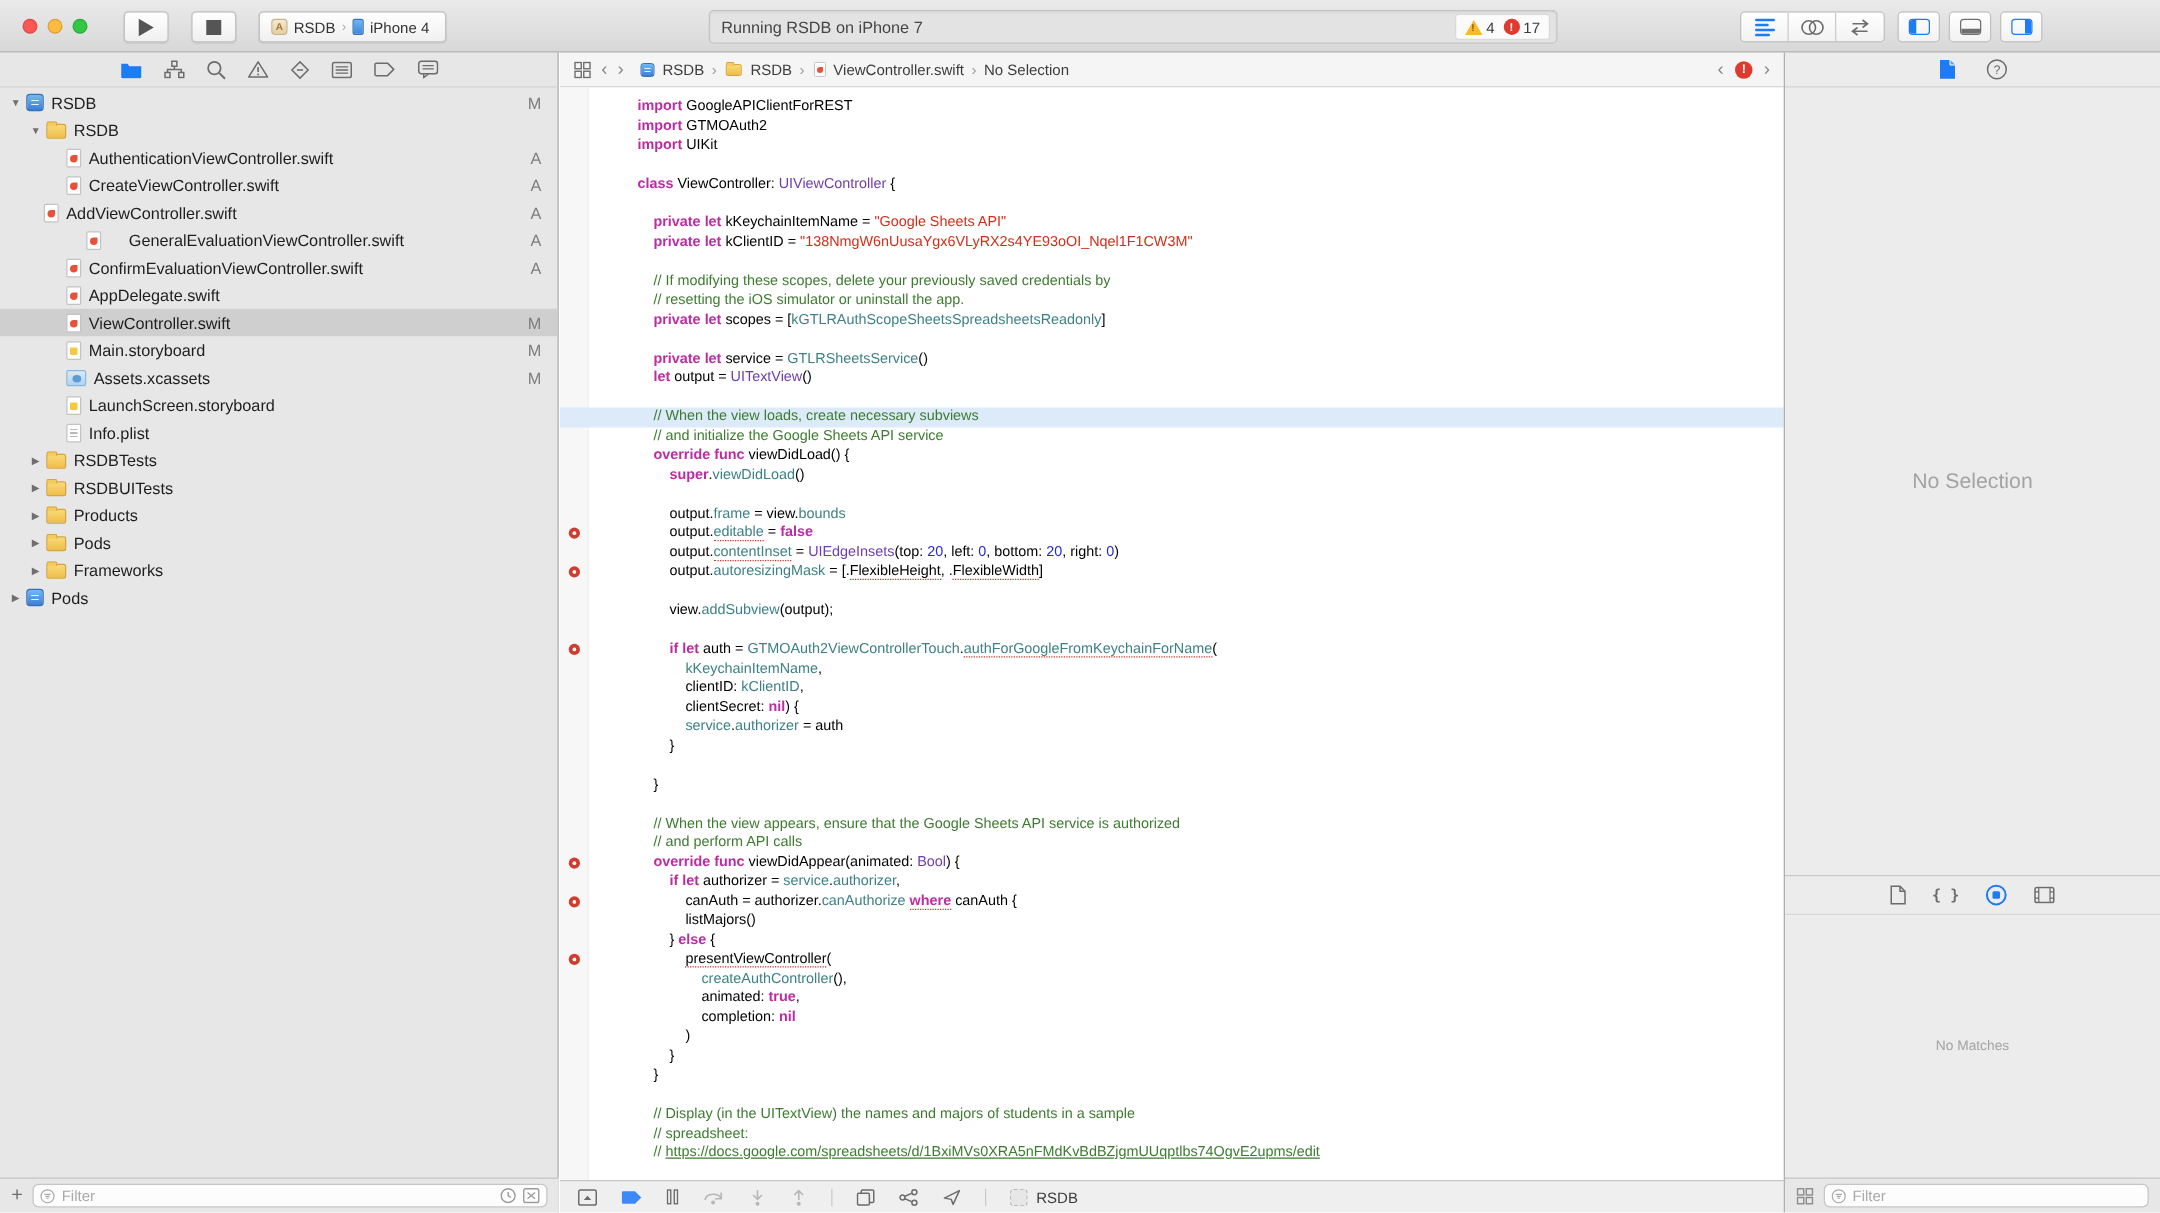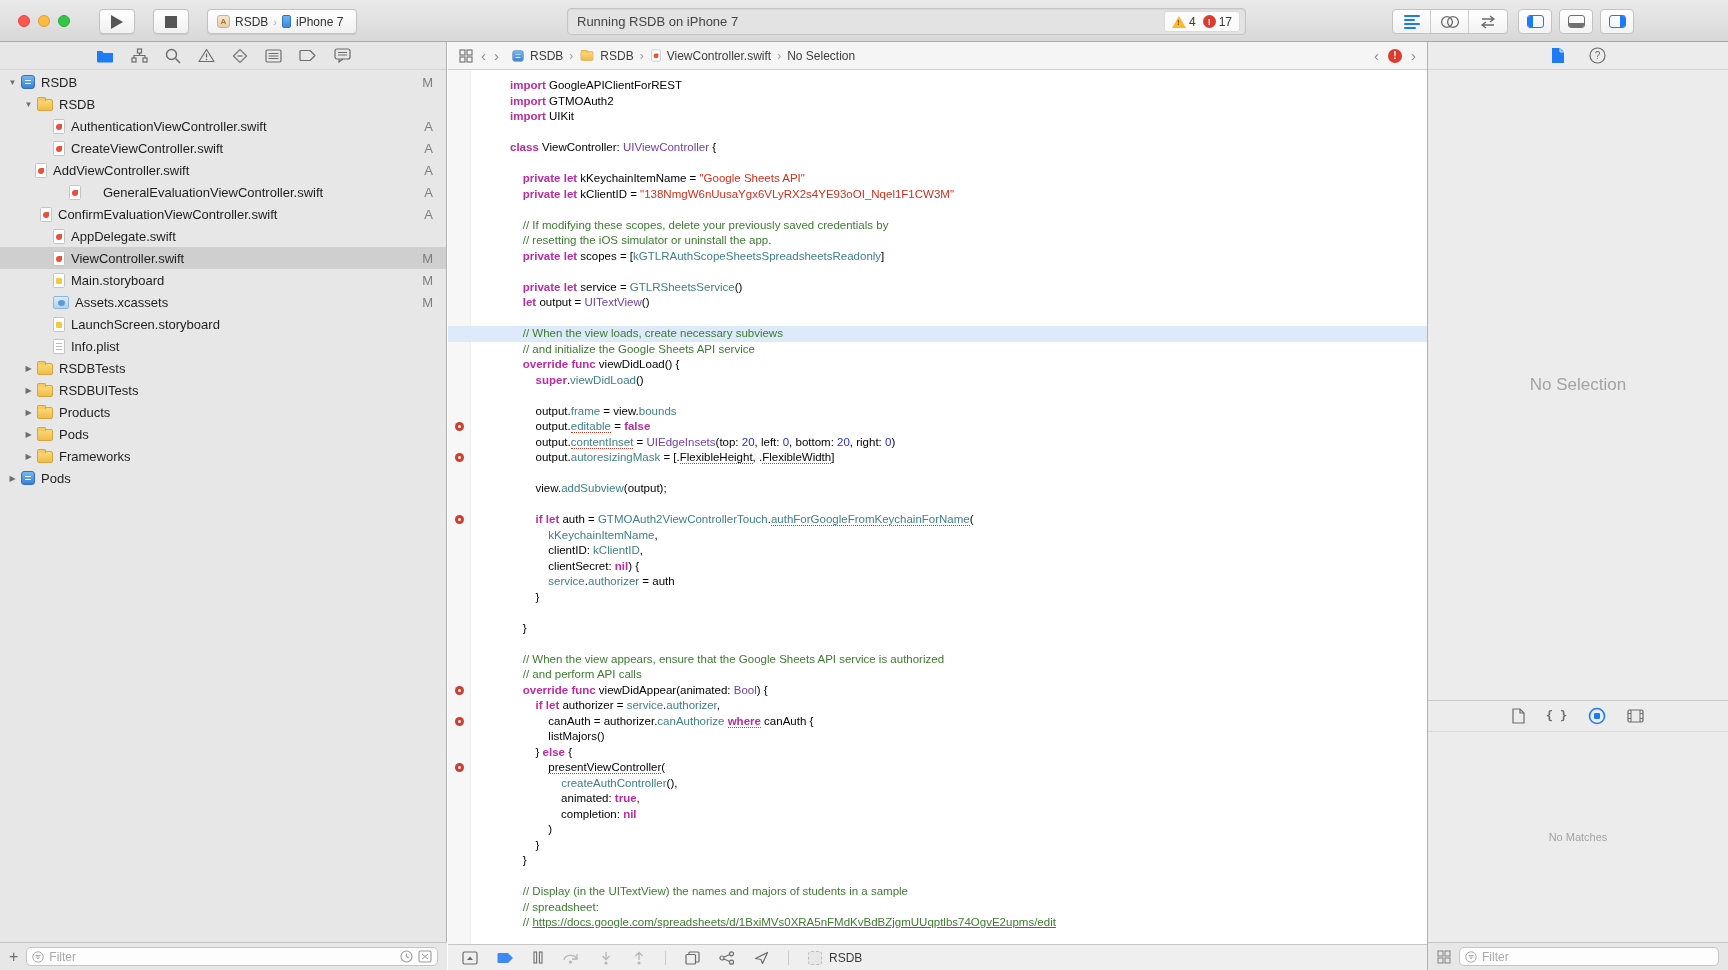--- a/index.html
+++ b/index.html
@@ -126,21 +126,21 @@
     </div>
   <div class="tb-btn" id="stop-btn">
       <span class="stop-sq"></span>
     </div>
 
   <div class="tb-btn" id="scheme">
     <span class="app-glyph">A</span>
     <span>RSDB</span>
     <span class="scheme-sep">›</span>
     <span class="dev-glyph"></span>
-    <span>iPhone 7</span>
+    <span>iPhone 4</span>
   </div>
 
   <div id="status-pill">
     <span>Running RSDB on iPhone 7</span>
     <div class="status-issues">
       <span class="issue-item">
           <span class="warn-tri"></span>
           <span>4</span>
         </span>
       <span class="issue-item">
@@ -252,21 +252,21 @@
         <span class="fi swift"></span>
         <span>AddViewController.swift</span>
         <span class="badge">A</span>
       </div>
       <div class="trow" style="padding-left: 38px; gap: 16px;">
         <span class="disc"></span>
         <span class="fi swift"></span>
         <span>GeneralEvaluationViewController.swift</span>
         <span class="badge">A</span>
       </div>
-      <div class="trow" style="padding-left: 25px; text-align: right;">
+      <div class="trow" style="padding-left: 38px; text-align: right;">
         <span class="disc"></span>
         <span class="fi swift"></span>
         <span>ConfirmEvaluationViewController.swift</span>
         <span class="badge">A</span>
       </div>
       <div class="trow" style="padding-left: 38px;">
         <span class="disc"></span>
         <span class="fi swift"></span>
         <span>AppDelegate.swift</span>
         <span class="badge"></span>

